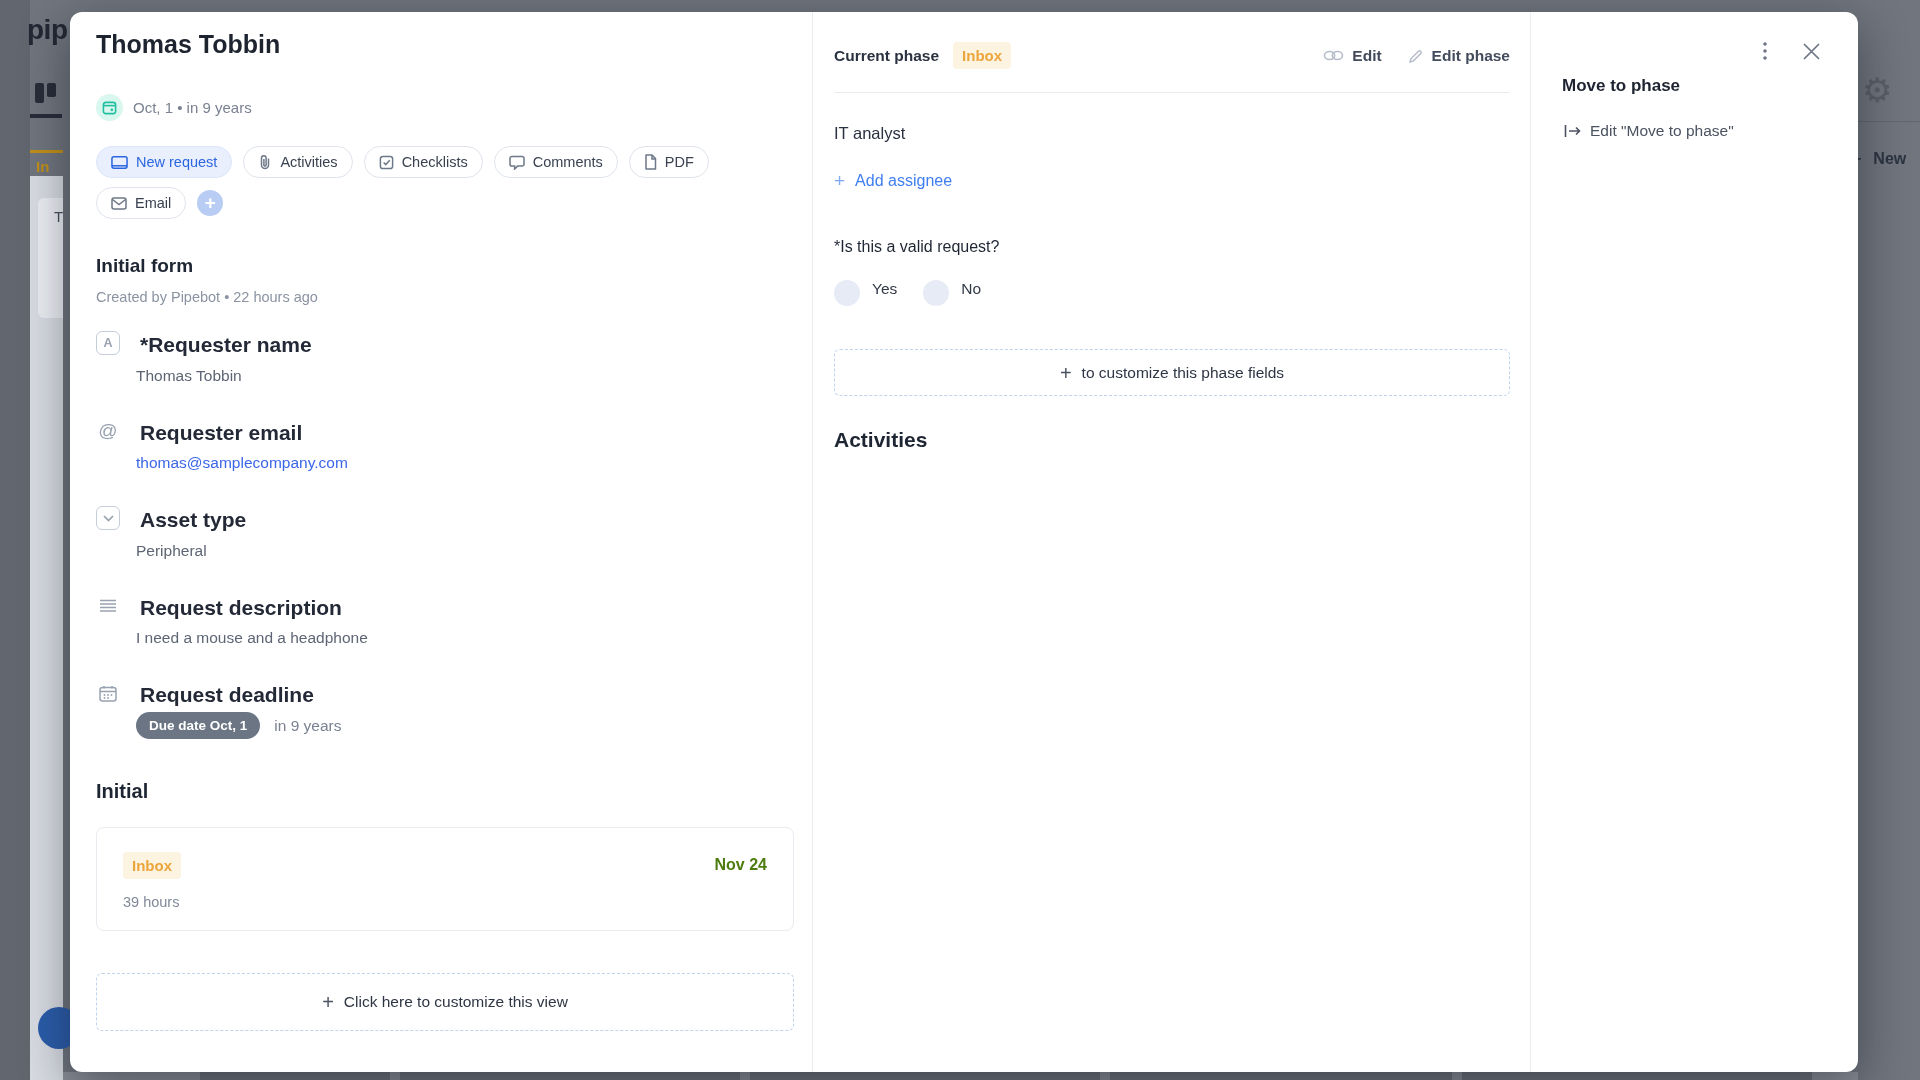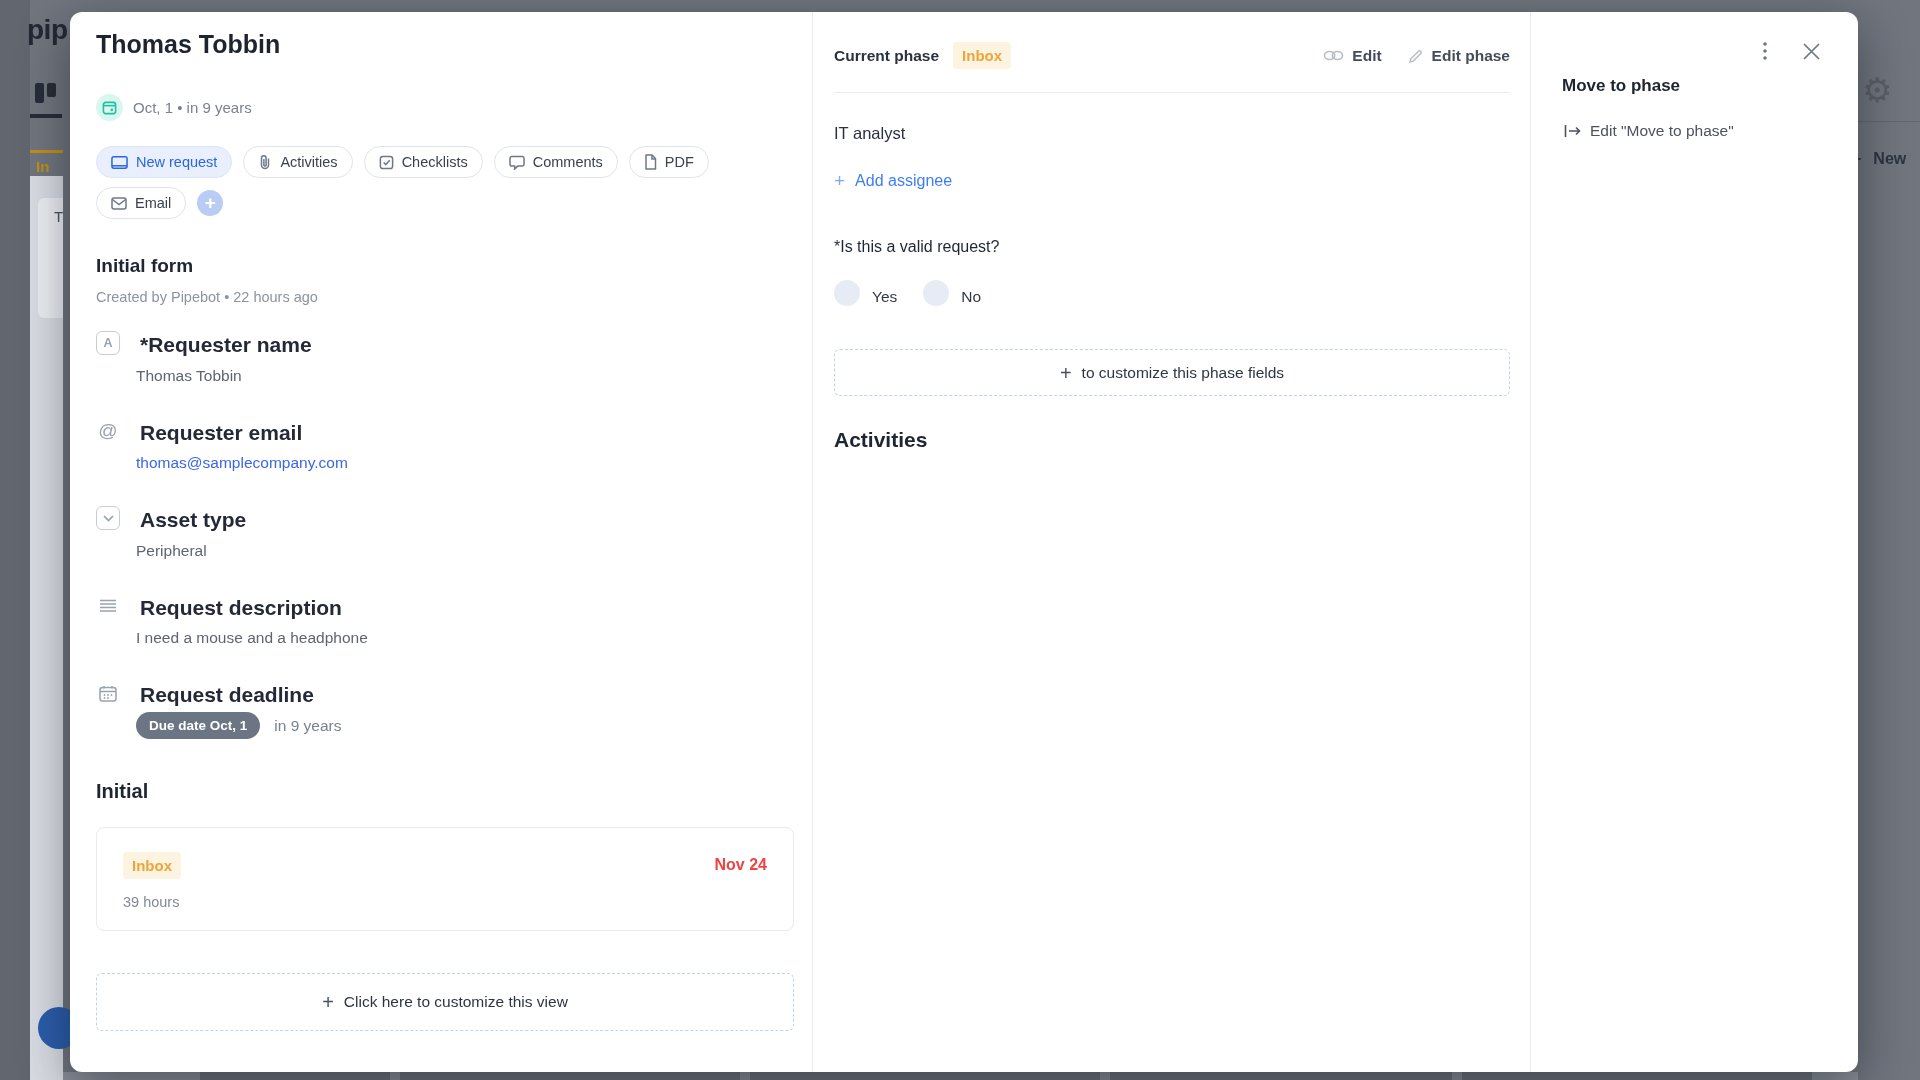--- a/index.html
+++ b/index.html
@@ -52,42 +52,42 @@
   .f-label{position:absolute;left:70px;font-size:21px;font-weight:bold;color:#232936}
   .f-value{position:absolute;left:66px;font-size:15.5px;color:#5d6574}
   .f-link{color:#3b66e8;cursor:pointer}
   #due-pill-row{left:66px;top:700px;display:flex;align-items:center;gap:14px}
   #due-pill{background:#6b7584;color:#fff;font-size:13.5px;font-weight:bold;padding:6px 13px;border-radius:14px}
   #due-rel{font-size:15.5px;color:#7a8191}
   #hist-h{left:26px;top:768px;font-size:20px}
   #hist-card{left:26px;top:815px;width:698px;height:104px;border:1px solid #e8ebf0;border-radius:8px;background:#fff;cursor:pointer;box-sizing:border-box}
   #hist-badge{position:absolute;left:26px;top:24px;background:#fdf3e1;color:#eca53b;font-weight:bold;font-size:15px;
               padding:5px 9px;border-radius:4px}
-  #hist-date{position:absolute;right:26px;top:28px;font-size:16px;font-weight:bold;color:#ef4444}
+  #hist-date{position:absolute;right:26px;top:28px;font-size:16px;font-weight:bold;color:#4d7c0f}
   #hist-dur{position:absolute;left:26px;top:66px;font-size:14.5px;color:#818998}
   .dash-btn{border:1px dashed #bfd2ee;border-radius:6px;background:#fff;display:flex;align-items:center;justify-content:center;
             gap:10px;font-size:15.5px;color:#2e3644;cursor:pointer;box-sizing:border-box}
   .dash-btn .plus{font-size:20px;font-weight:normal;color:#4a5160;line-height:0}
   #view-custom{left:26px;top:961px;width:698px;height:58px}
 
   
   #ph-head{left:764px;top:30px;width:676px;display:flex;align-items:center}
   #ph-label{font-size:15.5px;font-weight:bold;color:#2a3140;margin-right:14px}
   .inbox-badge{background:#fdf3e1;color:#eca53b;font-weight:bold;font-size:15px;padding:5px 9px;border-radius:4px}
   #ph-actions{margin-left:auto;display:flex;gap:26px;align-items:center}
   .ph-act{display:flex;align-items:center;gap:8px;font-size:15.5px;font-weight:600;color:#434c5c;cursor:pointer}
   .ph-act svg{color:#b6bdc9}
   #ph-div{left:764px;top:80px;width:676px;height:1px;background:#e9ecf1}
   #assignee-role{left:764px;top:112px;font-size:16.5px;color:#2a3140}
   #add-assignee{left:764px;top:160px;display:flex;align-items:center;gap:10px;cursor:pointer}
   #add-assignee .plus{color:#7fa9f2;font-size:19px;line-height:0}
   #add-assignee .lbl{color:#3f7ef0;font-size:16px}
   #question{left:764px;top:226px;font-size:16px;color:#1f2633}
   #radios{left:764px;top:268px;display:flex;gap:26px;align-items:center}
-  .radio-opt{display:flex;align-items:flex-end;gap:12px;cursor:pointer}
+  .radio-opt{display:flex;align-items:flex-start;gap:12px;cursor:pointer}
   .radio-circ{width:26px;height:26px;border-radius:50%;background:#e7ebf6}
   .radio-lbl{font-size:15.5px;color:#323947}
   #phase-custom{left:764px;top:337px;width:676px;height:47px}
   #act-h{left:764px;top:416px;font-size:21px}
   #comment-row{left:764px;top:464px;width:676px;display:flex;align-items:flex-start;gap:14px}
   #avatar{width:40px;height:40px;border-radius:50%;background:#bcd7e6;display:flex;align-items:center;justify-content:center;color:#5b6670;flex:none}
   #bubble{position:relative;flex:1;height:46px;background:#edf1f8;border-radius:8px;display:flex;align-items:center;padding:0 18px}
   #bubble::before{content:"";position:absolute;left:-5px;top:17px;width:12px;height:12px;background:#edf1f8;transform:rotate(45deg)}
   #comment-input{width:100%;border:none;background:transparent;outline:none;font-size:15.5px;color:#3a4251;font-family:"Liberation Sans",sans-serif}
   #comment-input::placeholder{color:#7e8795}

